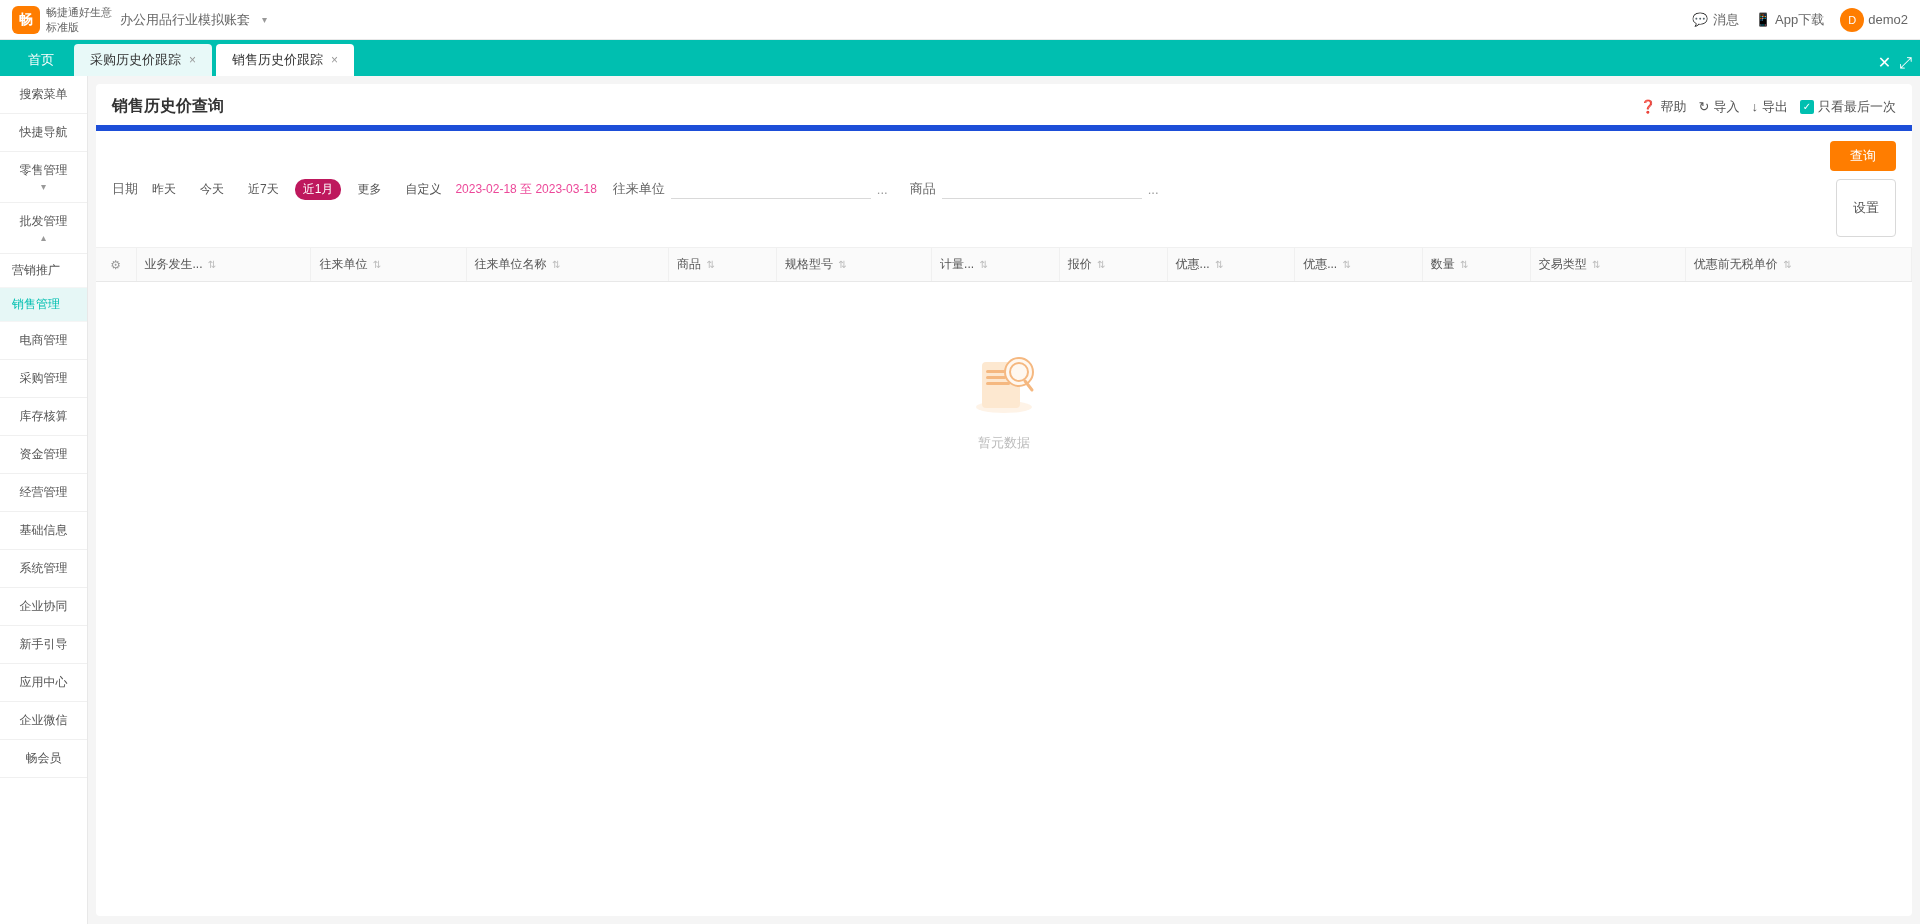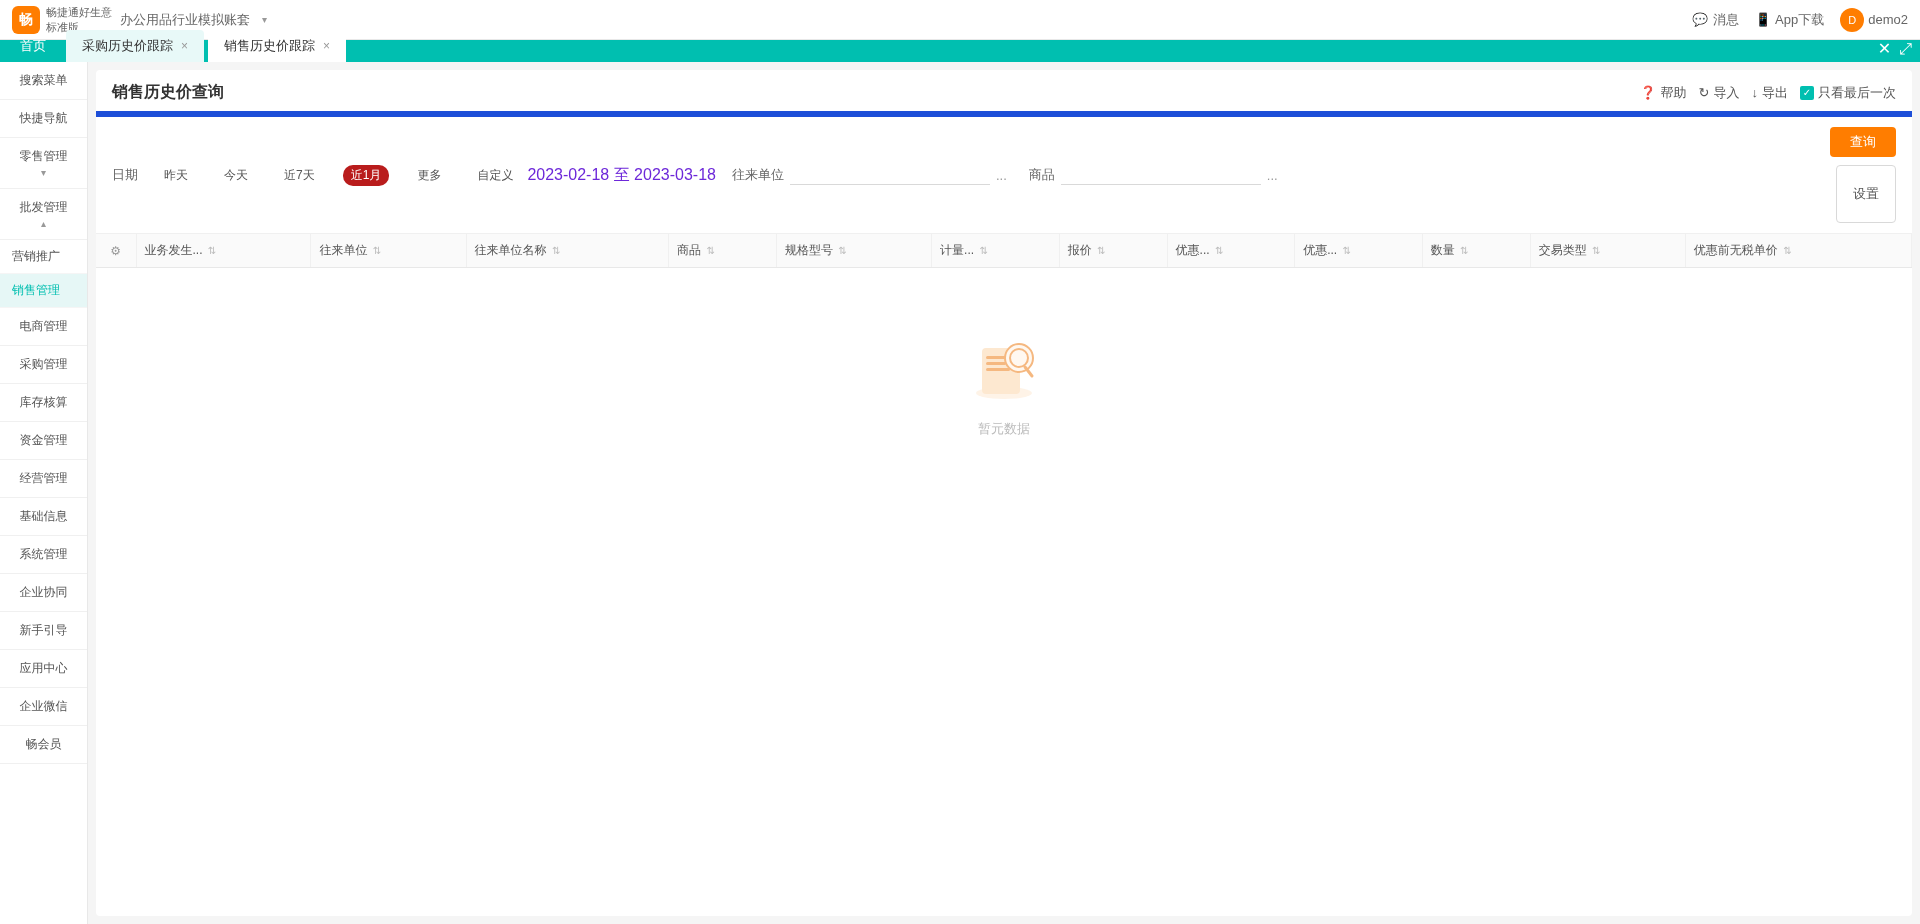--- a/index.html
+++ b/index.html
@@ -27,25 +27,25 @@
     }
     .logo-text { font-size: 11px; color: #666; line-height: 1.3; }
     .top-bar-title { color: #666; font-size: 13px; font-family: Liberation Mono, monospace; }
     .top-bar-dropdown { color: #999; font-size: 10px; margin-left: 4px; }
     .top-bar-right { display: flex; align-items: center; gap: 16px; color: #666; font-size: 13px; }
     .top-bar-right-item { display: flex; align-items: center; gap: 4px; cursor: pointer; }
     .user-avatar { width: 24px; height: 24px; border-radius: 50%; background: #ff7d00; color: #fff; display: flex; align-items: center; justify-content: center; font-size: 11px; }
 
     
     .tab-bar {
-      height: 22px;
+      height: 36px;
       background: #00bfb0;
       display: flex;
       align-items: flex-end;
-      padding: 0 0 0 0;
+      padding: 0 0 0 8px;
       flex-shrink: 0;
       justify-content: flex-end;
     }
     .tab-item {
       height: 32px;
       padding: 0 16px;
       display: flex;
       align-items: center;
       gap: 6px;
       cursor: pointer;
@@ -157,36 +157,36 @@
     
     .filter-bar {
       padding: 10px 16px;
       border-bottom: 1px solid #f0f0f0;
       display: flex;
       align-items: center;
       gap: 16px;
     }
     .filter-group { display: flex; align-items: center; gap: 6px; }
     .filter-label { color: #666; font-size: 13px; }
-    .date-options { display: flex; align-items: center; gap: 20px; margin-left: 12px; }
+    .date-options { display: flex; align-items: center; gap: 8px; }
     .date-btn {
       padding: 2px 8px;
       border-radius: 10px;
       font-size: 12px;
       cursor: pointer;
       color: #555;
       border: none;
       background: none;
     }
     .date-btn.active {
-      background: #b91c1c;
+      background: #be185d;
       color: #fff;
       border-radius: 10px;
     }
-    .date-range { font-size: 16px; color: #6d28d9; }
+    .date-range { font-size: 12px; color: #ec4899; }
     .filter-input-group {
       display: flex;
       align-items: center;
       gap: 6px;
       flex: 1;
     }
     .filter-input {
       border: none;
       border-bottom: 1px solid #d9d9d9;
       outline: none;

